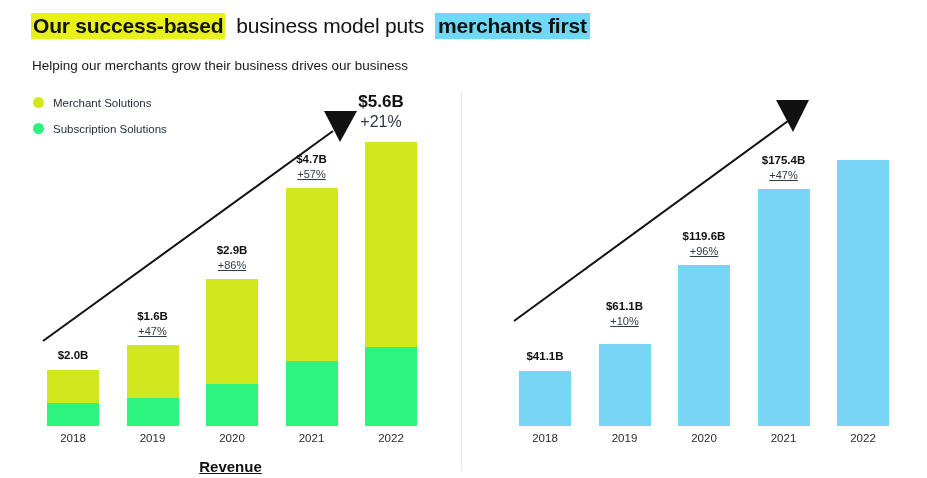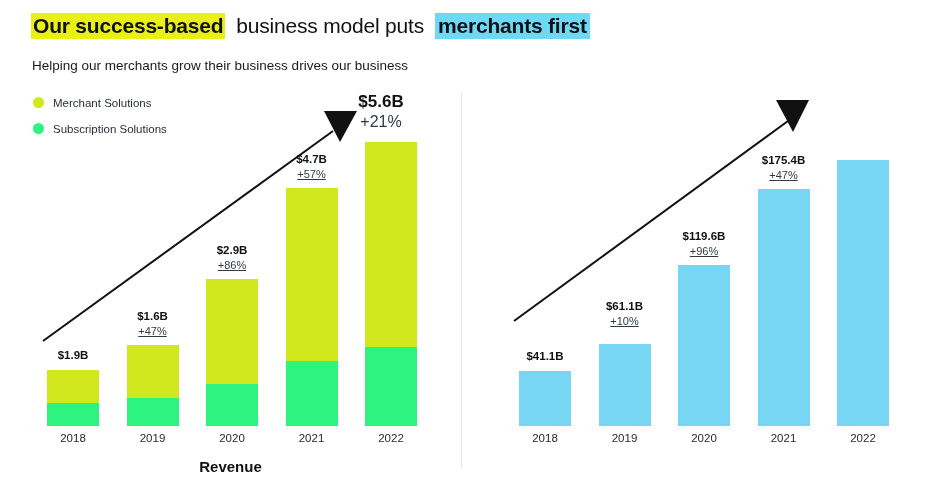--- a/index.html
+++ b/index.html
@@ -66,21 +66,21 @@
   }
   .bar-annot .v { font-size: 11.5px; font-weight: bold; color: #111; line-height: 15px; }
   .bar-annot .p { font-size: 11px; color: #2f3b44; line-height: 14px; text-decoration: underline; }
 
   .big-annot { position: absolute; width: 130px; text-align: center; }
   .big-annot .v { font-size: 17px; font-weight: bold; color: #111; line-height: 21px; }
   .big-annot .p { font-size: 16px; color: #2f3b44; line-height: 20px; }
 
   .chart-title {
     position: absolute; width: 100%; text-align: center;
-    top: 458px; font-size: 15px; font-weight: bold; color: #111;
+    top: 458px; font-size: 15px; font-weight: bold; color: #111; text-decoration: underline;
   }
 
   .arrow-svg { position: absolute; left: 0; top: 0; pointer-events: none; }
 </style>
 </head>
 <body>
 
 <div id="root">
 
   <div class="headline"><span class="hl-strong hl-yellow">Our success-based</span><span class="hl-plain">business model puts</span><span class="hl-strong hl-cyan">merchants first</span></div>
@@ -101,21 +101,21 @@
   <div class="divider"></div>
 
   <div class="chart chart-revenue">
     <div class="plot" id="plot-revenue">
         <div class="bar" style="left: 47px; top: 370.214px; height: 55.7857px;">
           <div class="bar-seg" style="background: rgb(45, 243, 127); height: 22.8214px; bottom: 0px;"></div>
           <div class="bar-seg" style="background: rgb(210, 232, 30); height: 32.9643px; bottom: 22.8214px;"></div>
         </div>
         <div class="xlabel" style="left: 43px;">2018</div>
         <div class="bar-annot" style="left: 18px; top: 348.214px;">
-          <div class="v">$1.9B</div>
+          <div class="v">$2.0B</div>
         </div>
         <div class="bar" style="left: 126.5px; top: 344.857px; height: 81.1429px;">
           <div class="bar-seg" style="background: rgb(45, 243, 127); height: 27.8929px; bottom: 0px;"></div>
           <div class="bar-seg" style="background: rgb(210, 232, 30); height: 53.25px; bottom: 27.8929px;"></div>
         </div>
         <div class="xlabel" style="left: 122.5px;">2019</div>
         <div class="bar-annot" style="left: 97.5px; top: 308.857px;">
           <div class="v">$1.6B</div>
           <div class="p">+47%</div>
         </div>

